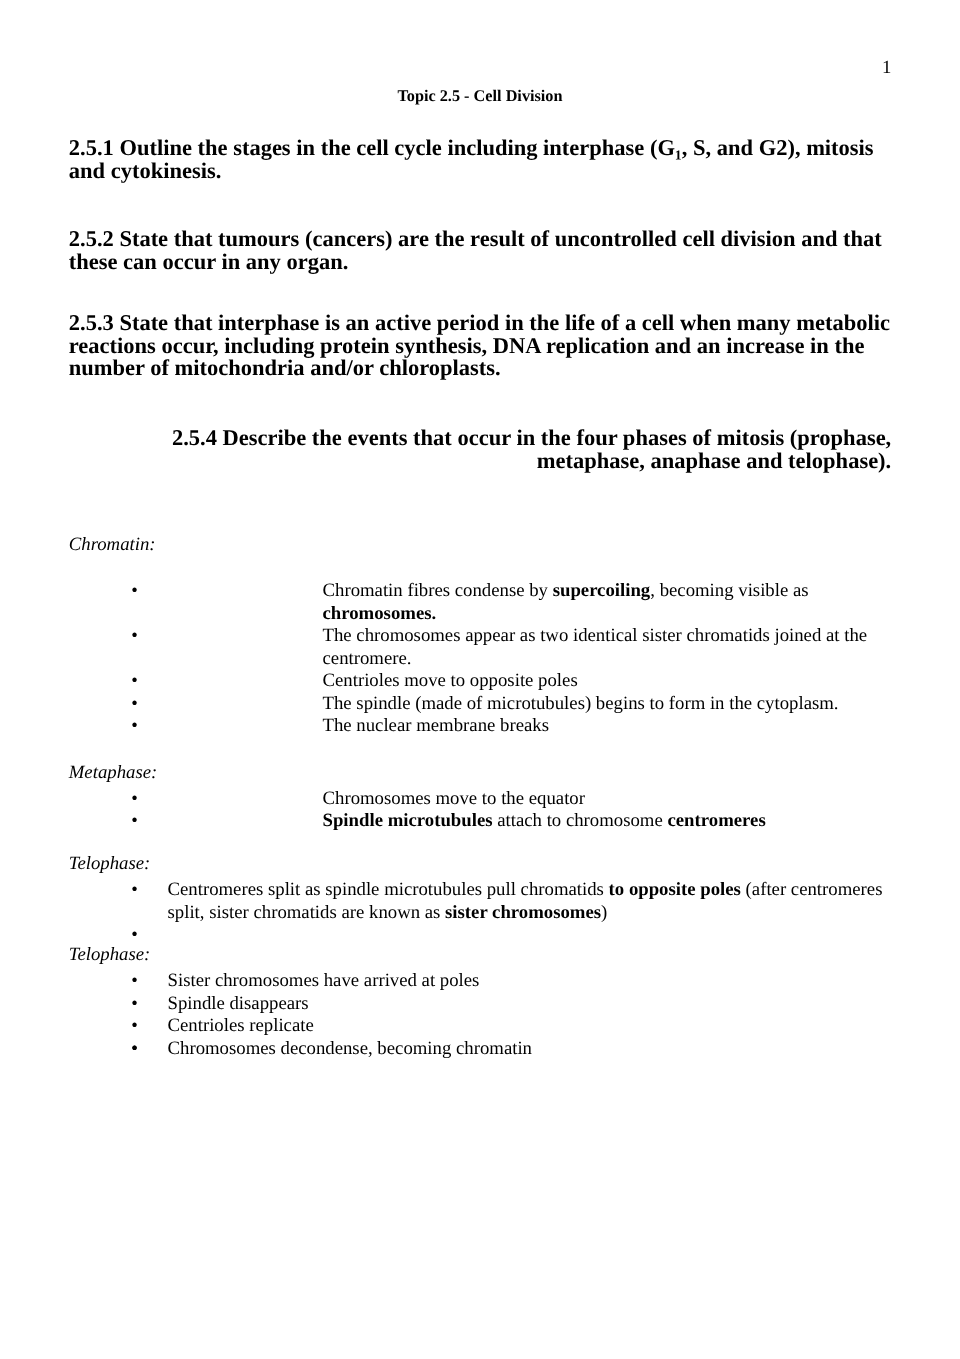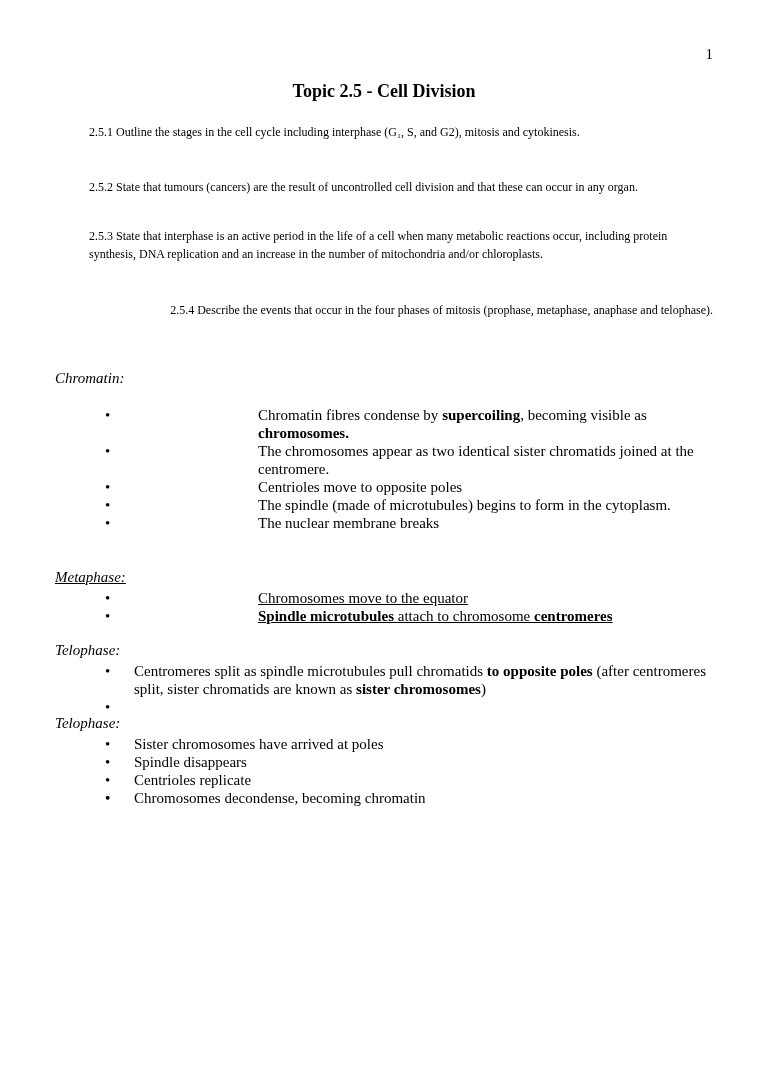--- a/index.html
+++ b/index.html
@@ -13,36 +13,36 @@
     position:relative;
     width:768px; height:1087px;
     padding:45px 55px 0 55px;
     background:#ffffff;
   }
   .page-number {
     text-align:right;
     font-size:15px; line-height:18px;
   }
   .doc-title {
-    margin-top:15px;
+    margin-top:1px;
     text-align:center;
     font-weight:bold;
-    font-size:18px; line-height:26px;
+    font-size:13px; line-height:26px;
   }
   .objective {
-    font-weight:normal;
-    font-size:12px; line-height:18px;margin-left:34px;
+    font-weight:bold;
+    font-size:18px; line-height:18px;
   }
   #objectives .objective:nth-child(1) { margin-top:19px; }
   #objectives .objective:nth-child(2) { margin-top:37px; }
   #objectives .objective:nth-child(3) { margin-top:31px; }
   #objectives .objective:nth-child(4) { margin-top:38px;text-align:right; }
   .phase { margin-top:16px; }
   #phases .phase:nth-child(1) { margin-top:50px; }
-  #phases .phase:nth-child(2) { margin-top:36px;text-decoration:underline; }
+  #phases .phase:nth-child(2) { margin-top:19px; }
   .phase-heading {
     font-style:italic;
     font-size:15px; line-height:18px;
   }
   .bullets { margin-top:3px; }
   #phases .phase:nth-child(1) .bullets { margin-top:19px; }
   .bullet {
     position:relative;
     font-size:15px; line-height:18px;
   }

